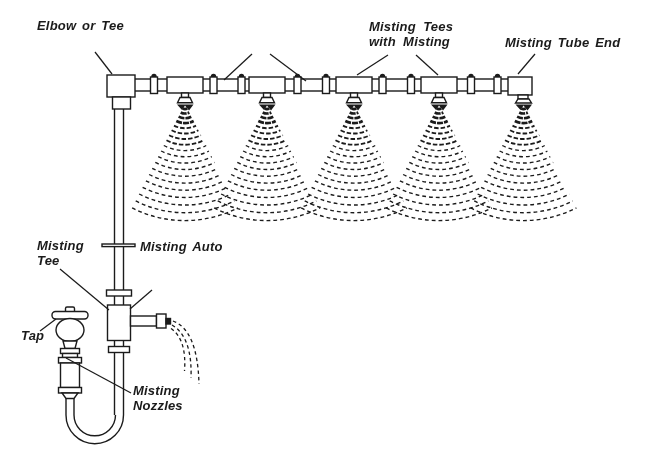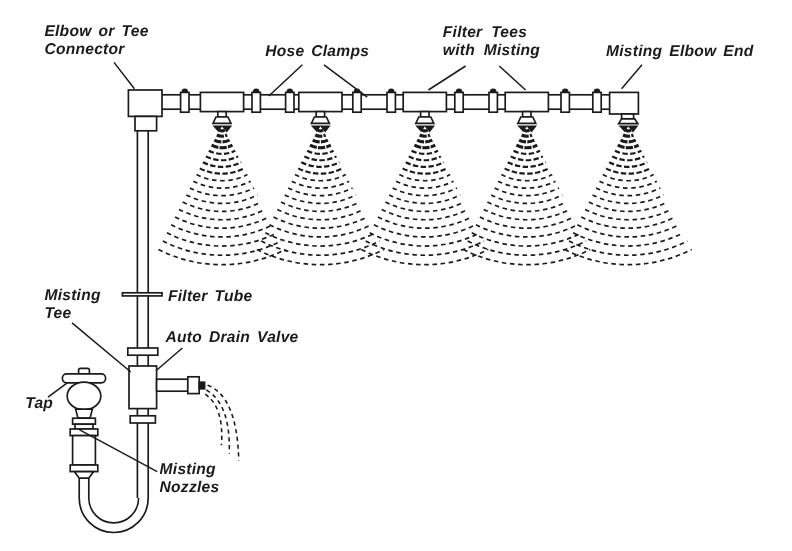--- a/index.html
+++ b/index.html
@@ -277,48 +277,41 @@
       <line x1="60" y1="269" x2="109" y2="310"></line>
       <line x1="152" y1="290" x2="130" y2="309"></line>
       <line x1="40" y1="331" x2="56" y2="319"></line>
       <line x1="66" y1="358" x2="131" y2="393"></line>
     </g>
   </g>
 </svg>
 
 <div class="lbl" id="lbl-elbow-connector">
   <div>Elbow or Tee</div>
-  <div>Connector</div>
-</div>
-
-<div class="lbl" id="lbl-hose-clamps">
-  <div>Hose Clamps</div>
-</div>
+</div>
+
 
 <div class="lbl wide" id="lbl-misting-tees">
-  <div>Filter Tees</div>
+  <div>Misting Tees</div>
   <div>with Misting</div>
 </div>
 
 <div class="lbl" id="lbl-misting-elbow-end">
-  <div>Misting Elbow End</div>
+  <div>Misting Tube End</div>
 </div>
 
 <div class="lbl" id="lbl-misting-tee">
   <div>Misting</div>
   <div>Tee</div>
 </div>
 
 <div class="lbl" id="lbl-misting-tube">
-  <div>Filter Tube</div>
-</div>
-
-<div class="lbl" id="lbl-auto-drain-valve">
-  <div>Auto Drain Valve</div>
-</div>
+  <div>Misting Auto</div>
+</div>
+
 
 <div class="lbl" id="lbl-tap">
   <div>Tap</div>
 </div>
 
 <div class="lbl" id="lbl-misting-filter">
   <div>Misting</div>
   <div>Nozzles</div>
 </div>
 

